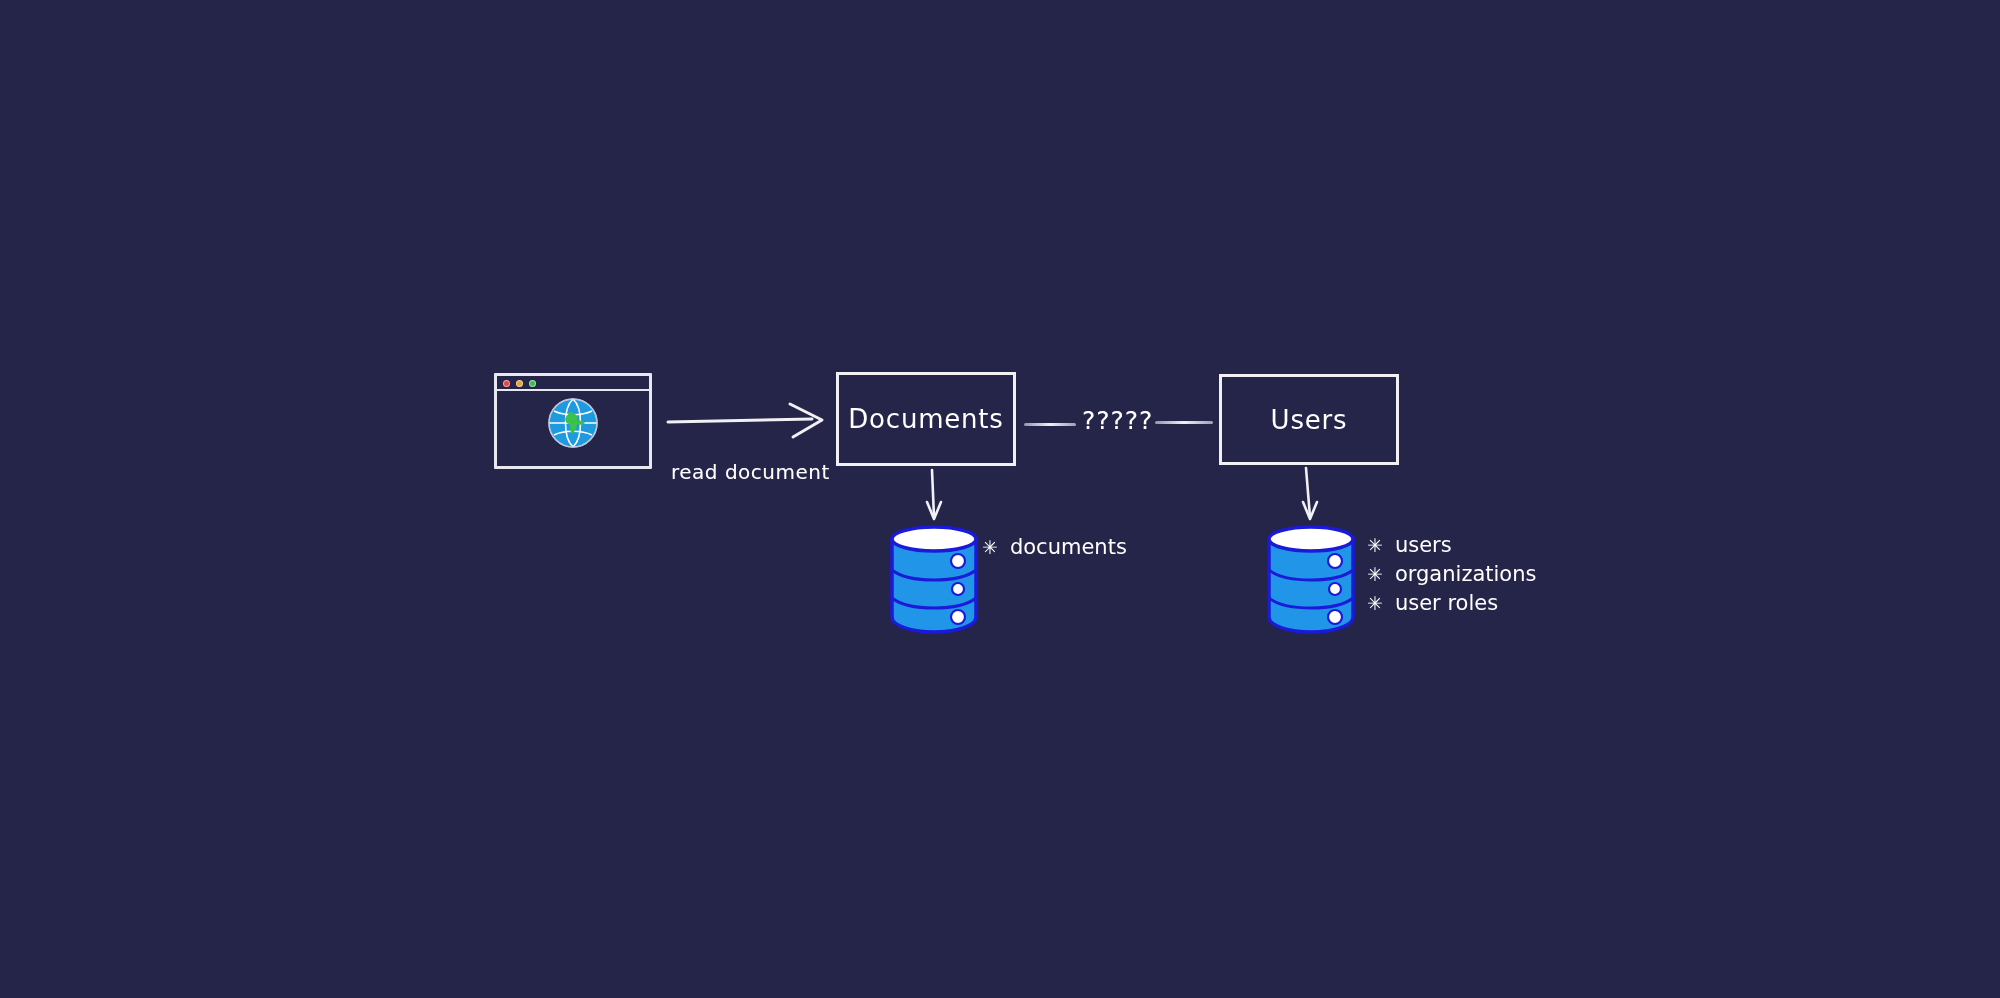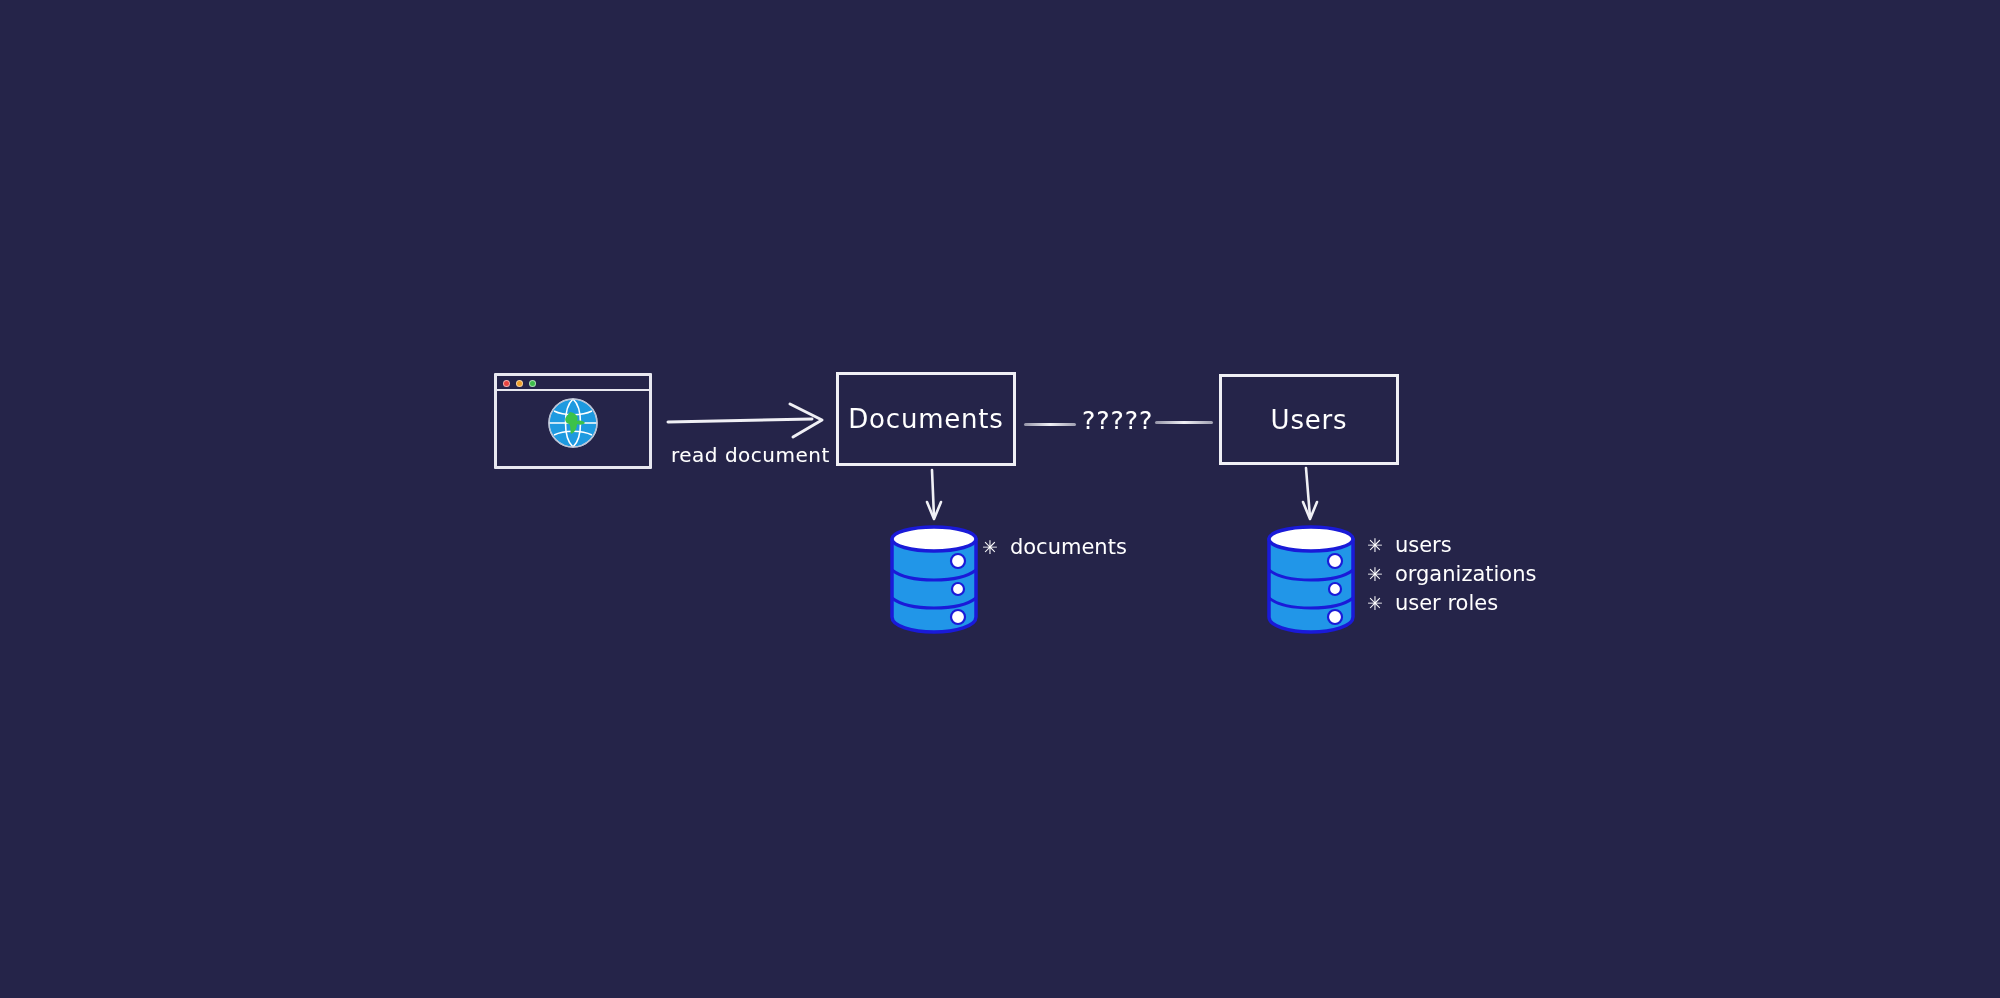--- a/index.html
+++ b/index.html
@@ -123,21 +123,21 @@
     position: absolute;
     inset: 0;
     width: 2000px;
     height: 998px;
     pointer-events: none;
   }
 
   
   #read-document-label {
     left: 671px;
-    top: 443px;
+    top: 460px;
     font-size: 20px;
   }
 
   
   .db-cylinder {
     position: absolute;
     width: 92px;
     height: 112px;
   }
   #documents-db { left: 888px; top: 522px; }

